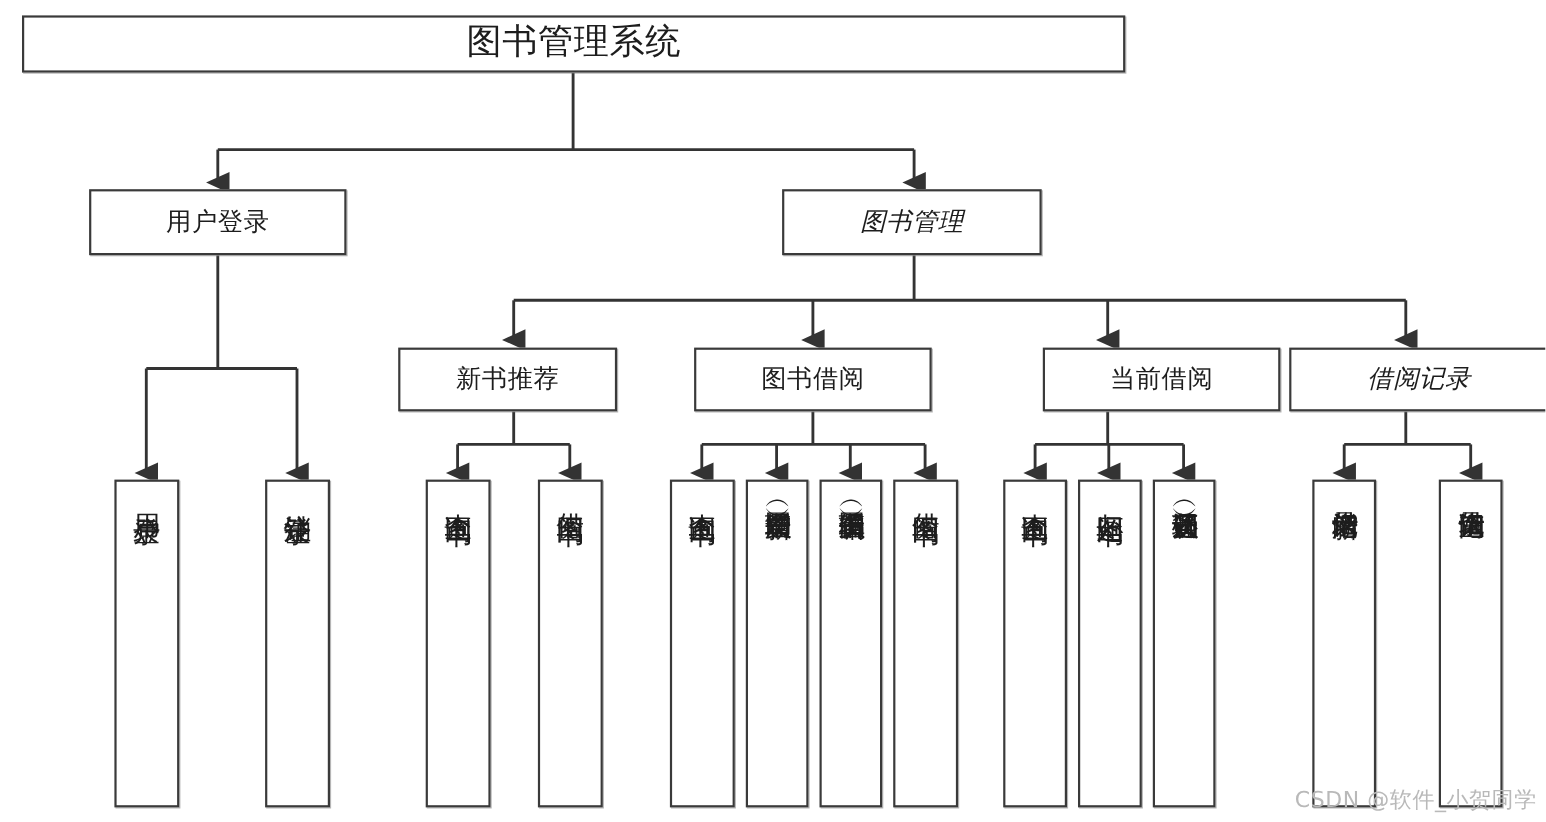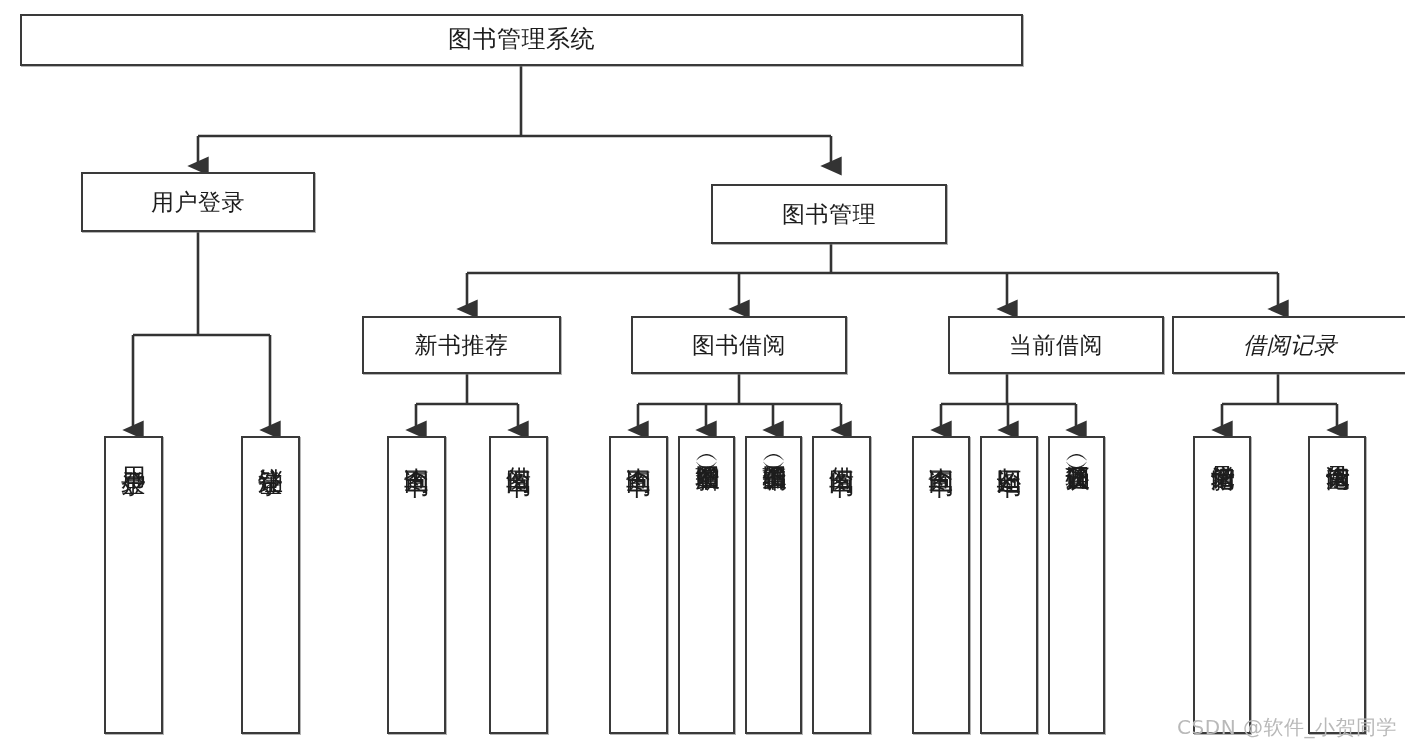--- a/index.html
+++ b/index.html
@@ -42,21 +42,22 @@
     text-align: center;
     letter-spacing: 0.5px;
     line-height: 1.15;
   }
   
   .node.h .node-label {
     font-size: 23px;
     white-space: nowrap;
   }
   .node.root .node-label {
-    font-size: 24px;
+    font-size: 32px;
+    font-family: Liberation Mono, monospace;
   }
   
   .node.v {
     align-items: flex-start;
     padding-top: 9px;
   }
   .node.v .node-label {
     writing-mode: vertical-rl;
     text-orientation: upright;
     font-size: 25px;
@@ -135,21 +136,21 @@
     </g>
   </svg>
 
   <div class="node h root" style="left:20px; top:14px; width:1003px; height:52px;">
     <span class="node-label">图书管理系统</span>
   </div>
 
   <div class="node h" style="left:81px; top:172px; width:234px; height:60px;">
     <span class="node-label">用户登录</span>
   </div>
-  <div class="node h" style="left:711px; top:184px; width:236px; height:60px;">
+  <div class="node h" style="left:711px; top:172px; width:236px; height:60px;font-style:italic;">
     <span class="node-label">图书管理</span>
   </div>
 
   <div class="node h" style="left:362px; top:316px; width:199px; height:58px;">
     <span class="node-label">新书推荐</span>
   </div>
   <div class="node h" style="left:631px; top:316px; width:216px; height:58px;">
     <span class="node-label">图书借阅</span>
   </div>
   <div class="node h" style="left:948px; top:316px; width:216px; height:58px;">

